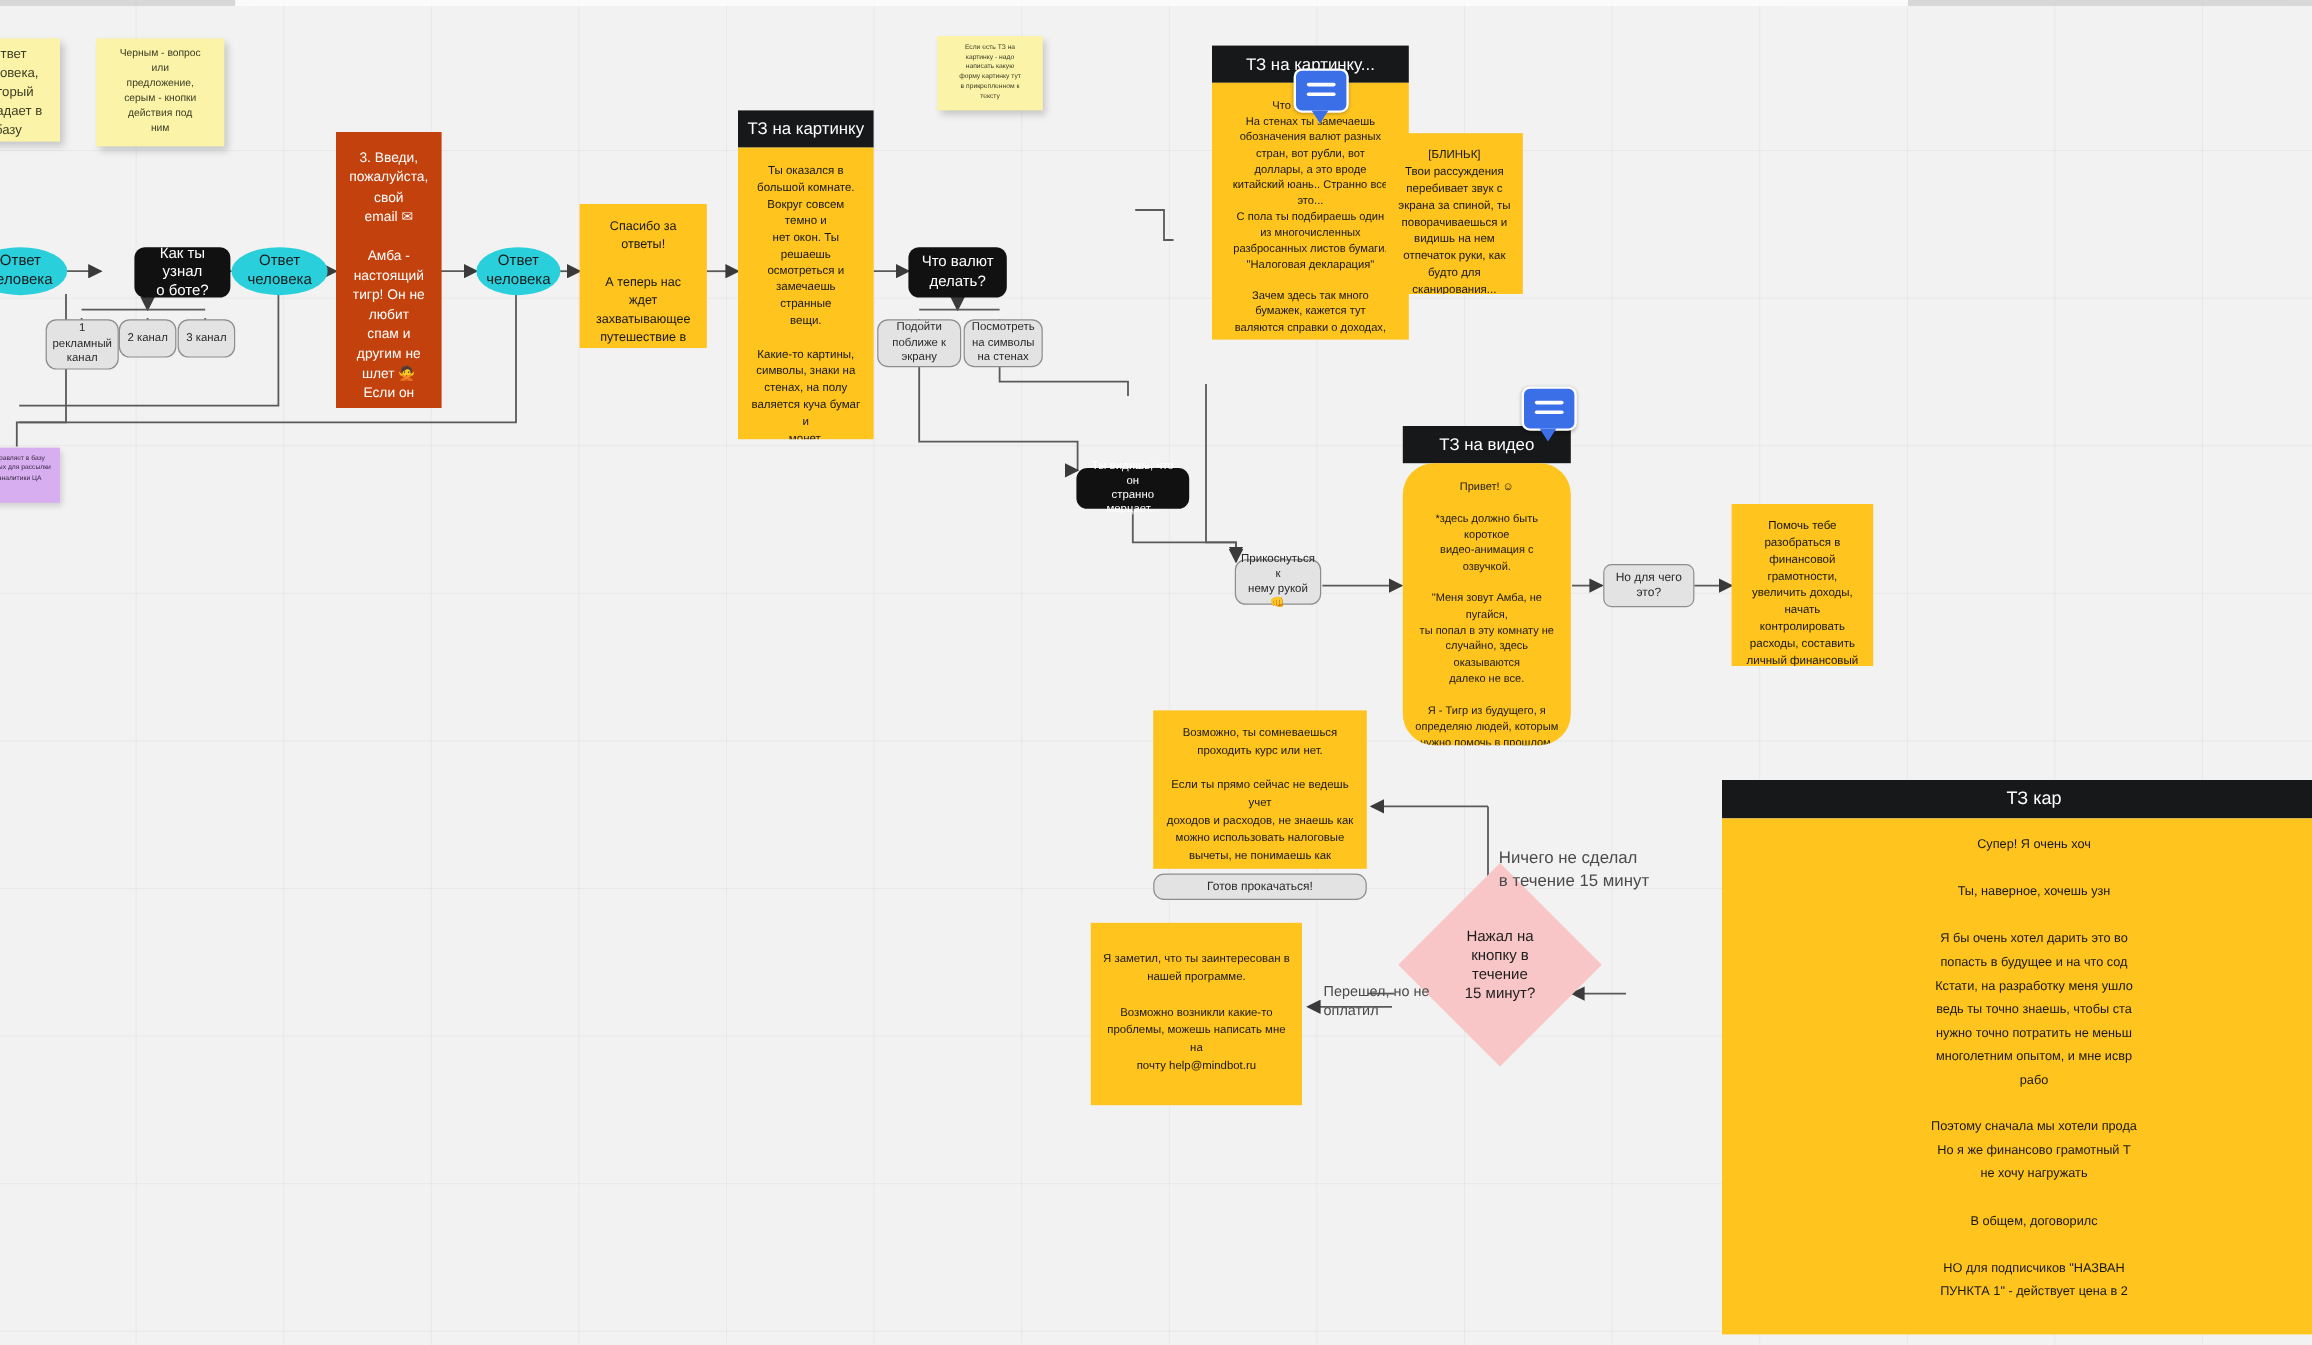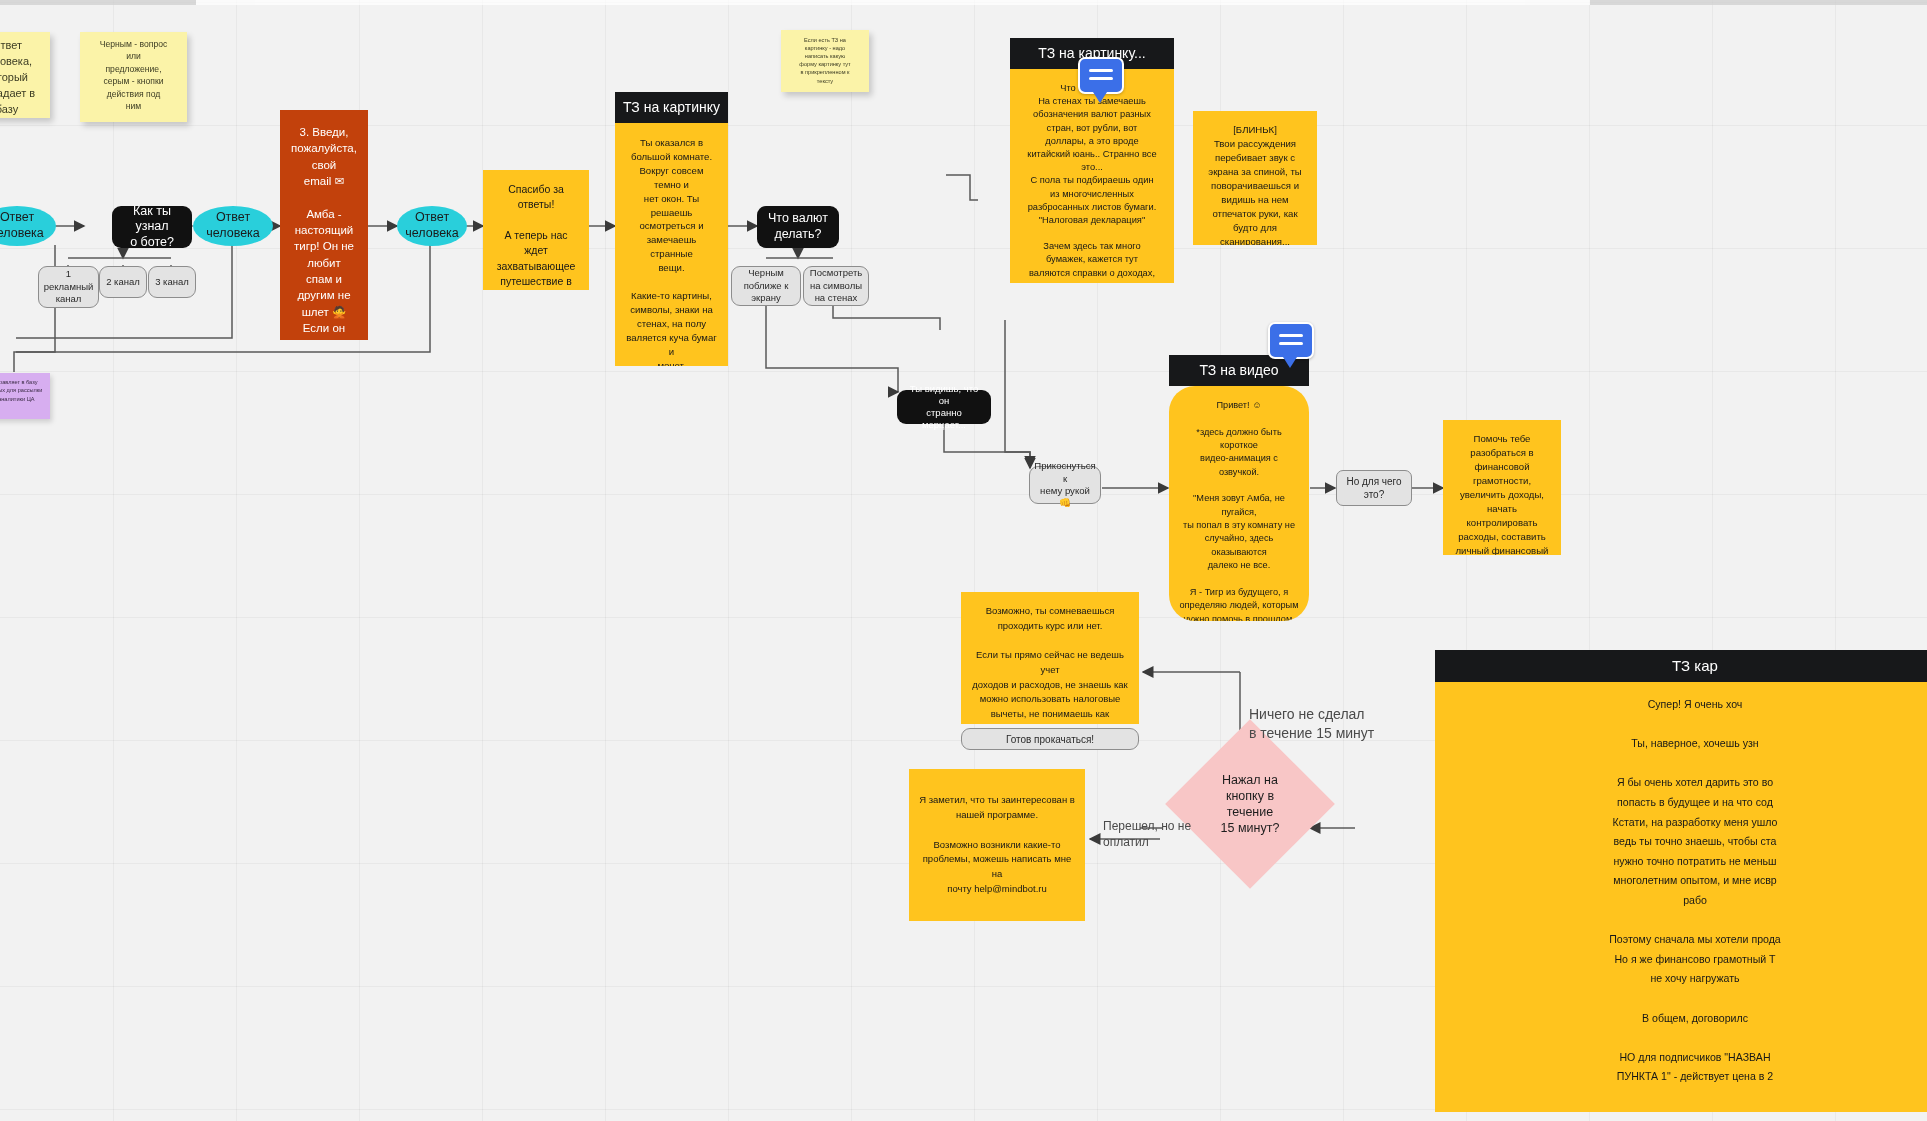--- a/index.html
+++ b/index.html
@@ -359,21 +359,21 @@
 
 Вот в дальнем углу ты
 замечаешь экран, из
 которого, кажется,
 слышны звуки...</div>
 </div>
 
 <div class="node black-q" style="left: 757px; top: 206px; width: 82px; height: 42px; white-space: pre-line;">Что валют
 делать?</div>
 
-<div class="node gbtn" style="left: 731px; top: 266px; width: 70px; height: 40px; font-size: 9.5px; white-space: pre-line;">Черным
+<div class="node gbtn" style="left: 731px; top: 266px; width: 70px; height: 40px; font-size: 9.5px; white-space: pre-line;">Подойти
 поближе к
 экрану</div>
 <div class="node gbtn" style="left: 803px; top: 266px; width: 66px; height: 40px; font-size: 9.5px; white-space: pre-line;">Посмотреть
 на символы
 на стенах</div>
 
 <div class="node black-q" style="left: 897px; top: 390px; width: 94px; height: 34px; font-size: 9.5px; white-space: pre-line;">Ты видишь, что он
 странно мерцает...</div>
 
 <div class="node gbtn" style="left: 1029px; top: 466px; width: 72px; height: 38px; font-size: 9.6px; white-space: pre-line;">Прикоснуться к
@@ -397,21 +397,21 @@
 бумажек, кажется тут
 валяются справки о доходах,
 чеки от каких-то покупок,</div>
 </div>
 
 <div class="bubble" style="left:1078px;top:57px;">
   <span class="ln ln1"></span>
   <span class="ln ln2"></span>
 </div>
 
-<div class="node ymsg" style="left:1193px;top:111px;width:124px;height:134px;font-size:9.6px;">[БЛИНЬК]
+<div class="node ymsg" style="left:1155px;top:111px;width:114px;height:134px;font-size:9.6px;">[БЛИНЬК]
 Твои рассуждения
 перебивает звук с
 экрана за спиной, ты
 поворачиваешься и
 видишь на нем
 отпечаток руки, как
 будто для
 сканирования...</div>
 
 <div class="card" style="left:1169px;top:355px;width:140px;">

